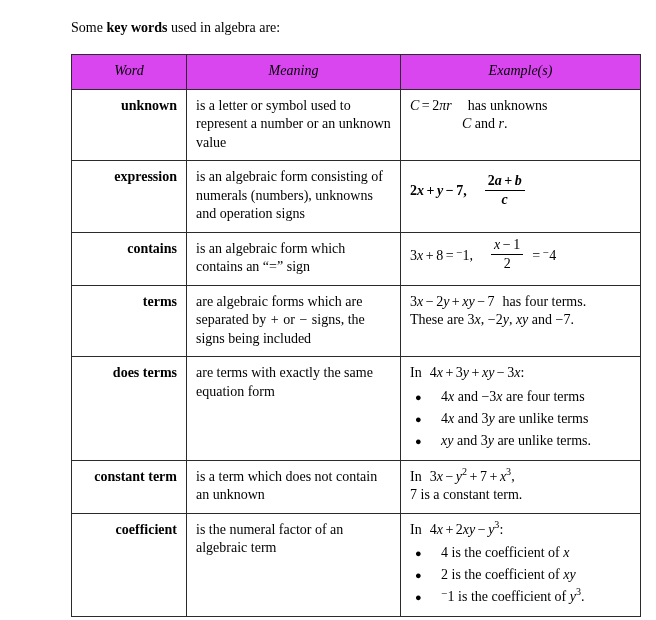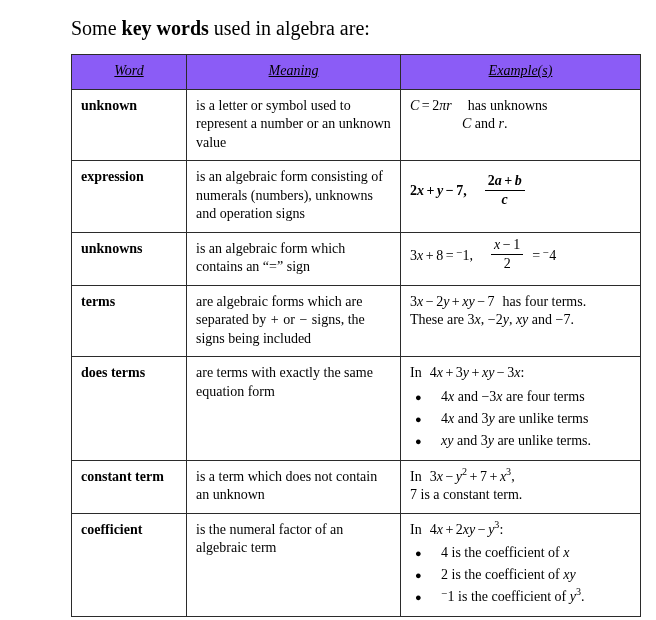--- a/index.html
+++ b/index.html
@@ -13,21 +13,21 @@
     font-family: "Liberation Serif", "DejaVu Serif", serif;
     color: #000000;
     position: relative;
     overflow: hidden;
   }
 
   #intro-line {
     position: absolute;
     left: 71px;
     top: 19px;
-    font-size: 20px;
+    font-size: 14px;
     line-height: 18px;
     white-space: nowrap;
   }
   #intro-line .kw {
     font-weight: bold;
   }
 
   #keywords-table {
     position: absolute;
     left: 71px;
@@ -44,33 +44,32 @@
   #keywords-table th,
   #keywords-table td {
     border: 1px solid #2b2b2b;
     vertical-align: top;
     padding: 7px 9px 8px 9px;
     font-size: 14px;
     line-height: 18.5px;
   }
 
   thead th {
-    background: #8b5cf6;
+    background: #d946ef;
     font-style: italic;
     font-weight: normal;
     text-align: center;
     padding: 3px 4px 4px 4px;
     font-size: 14.5px;
     border-bottom: 1.6px solid #1a1a1a;
-    text-decoration: underline;
   }
 
   td.word-cell {
     font-weight: bold;
-    text-align: left;
+    text-align: right;
     padding-top: 8px;
   }
   td.meaning-cell { text-align: left; }
   td.example-cell { text-align: left; }
 
   
   .m {
     font-family: "Liberation Serif", "DejaVu Serif", serif;
     font-style: italic;
   }
@@ -175,21 +174,21 @@
           <span class="gap"></span>
           <span class="frac">
             <span class="num"><span class="mn">2</span><span class="m">a</span><span class="op">+</span><span class="m">b</span></span>
             <span class="den"><span class="m">c</span></span>
           </span>
         </span>
       </td>
     </tr>
 
     <tr>
-      <td class="word-cell">unknowns</td>
+      <td class="word-cell">contains</td>
       <td class="meaning-cell">is an algebraic form which contains an “=” sign</td>
       <td class="example-cell" style="margin-left:44px;">
         <span class="nowrap">
           <span class="mn">3</span><span class="m">x</span><span class="op">+</span><span class="mn">8</span><span class="op">=</span><span class="negpre">−</span><span class="mn">1,</span>
           <span class="gap"></span>
           <span class="frac">
             <span class="num"><span class="m">x</span><span class="op">−</span><span class="mn">1</span></span>
             <span class="den"><span class="mn">2</span></span>
           </span>
           <span class="op">=</span><span class="negpre">−</span><span class="mn">4</span>

